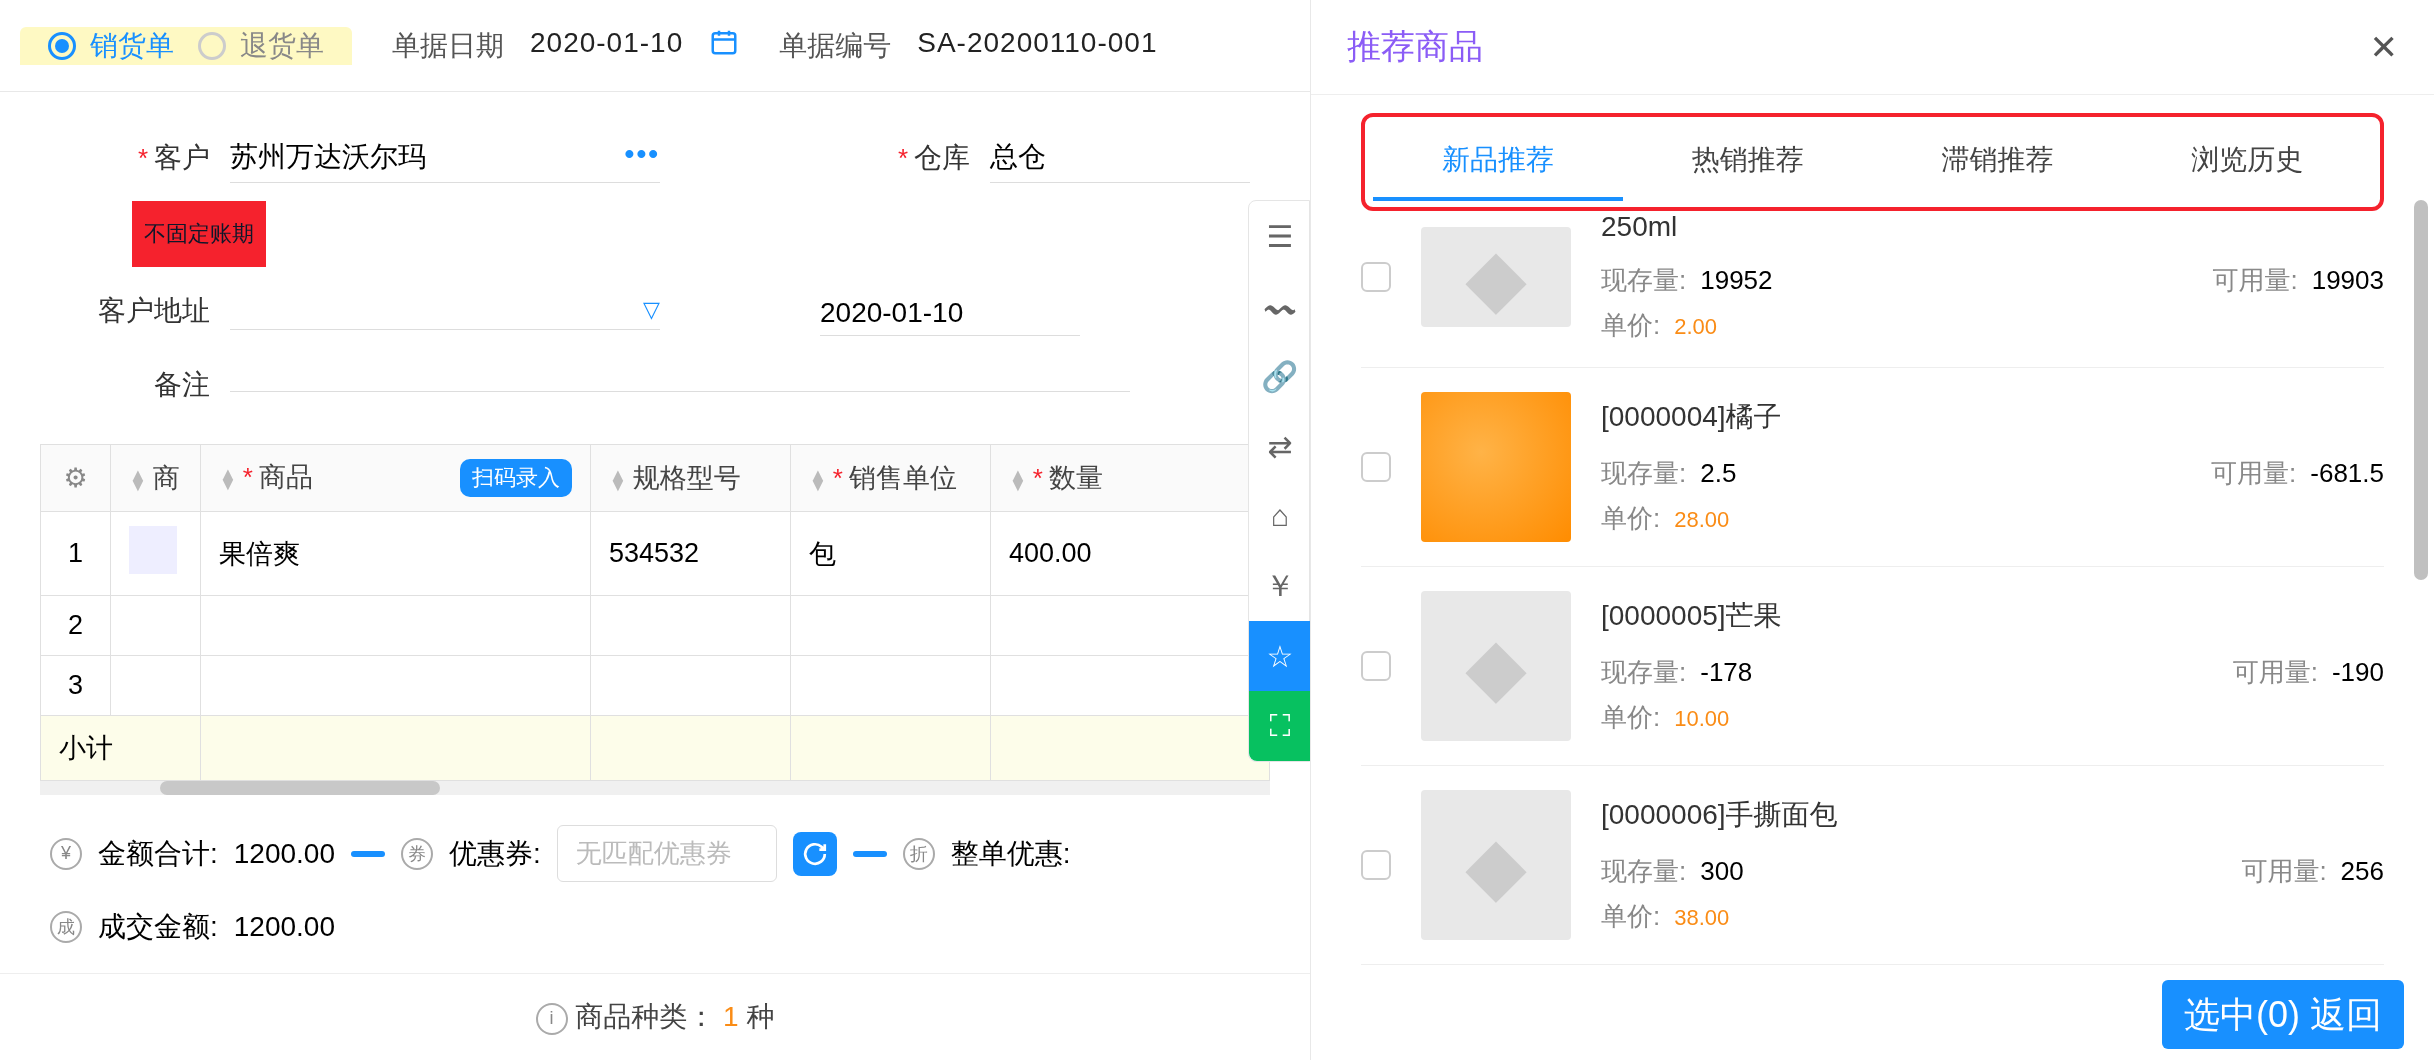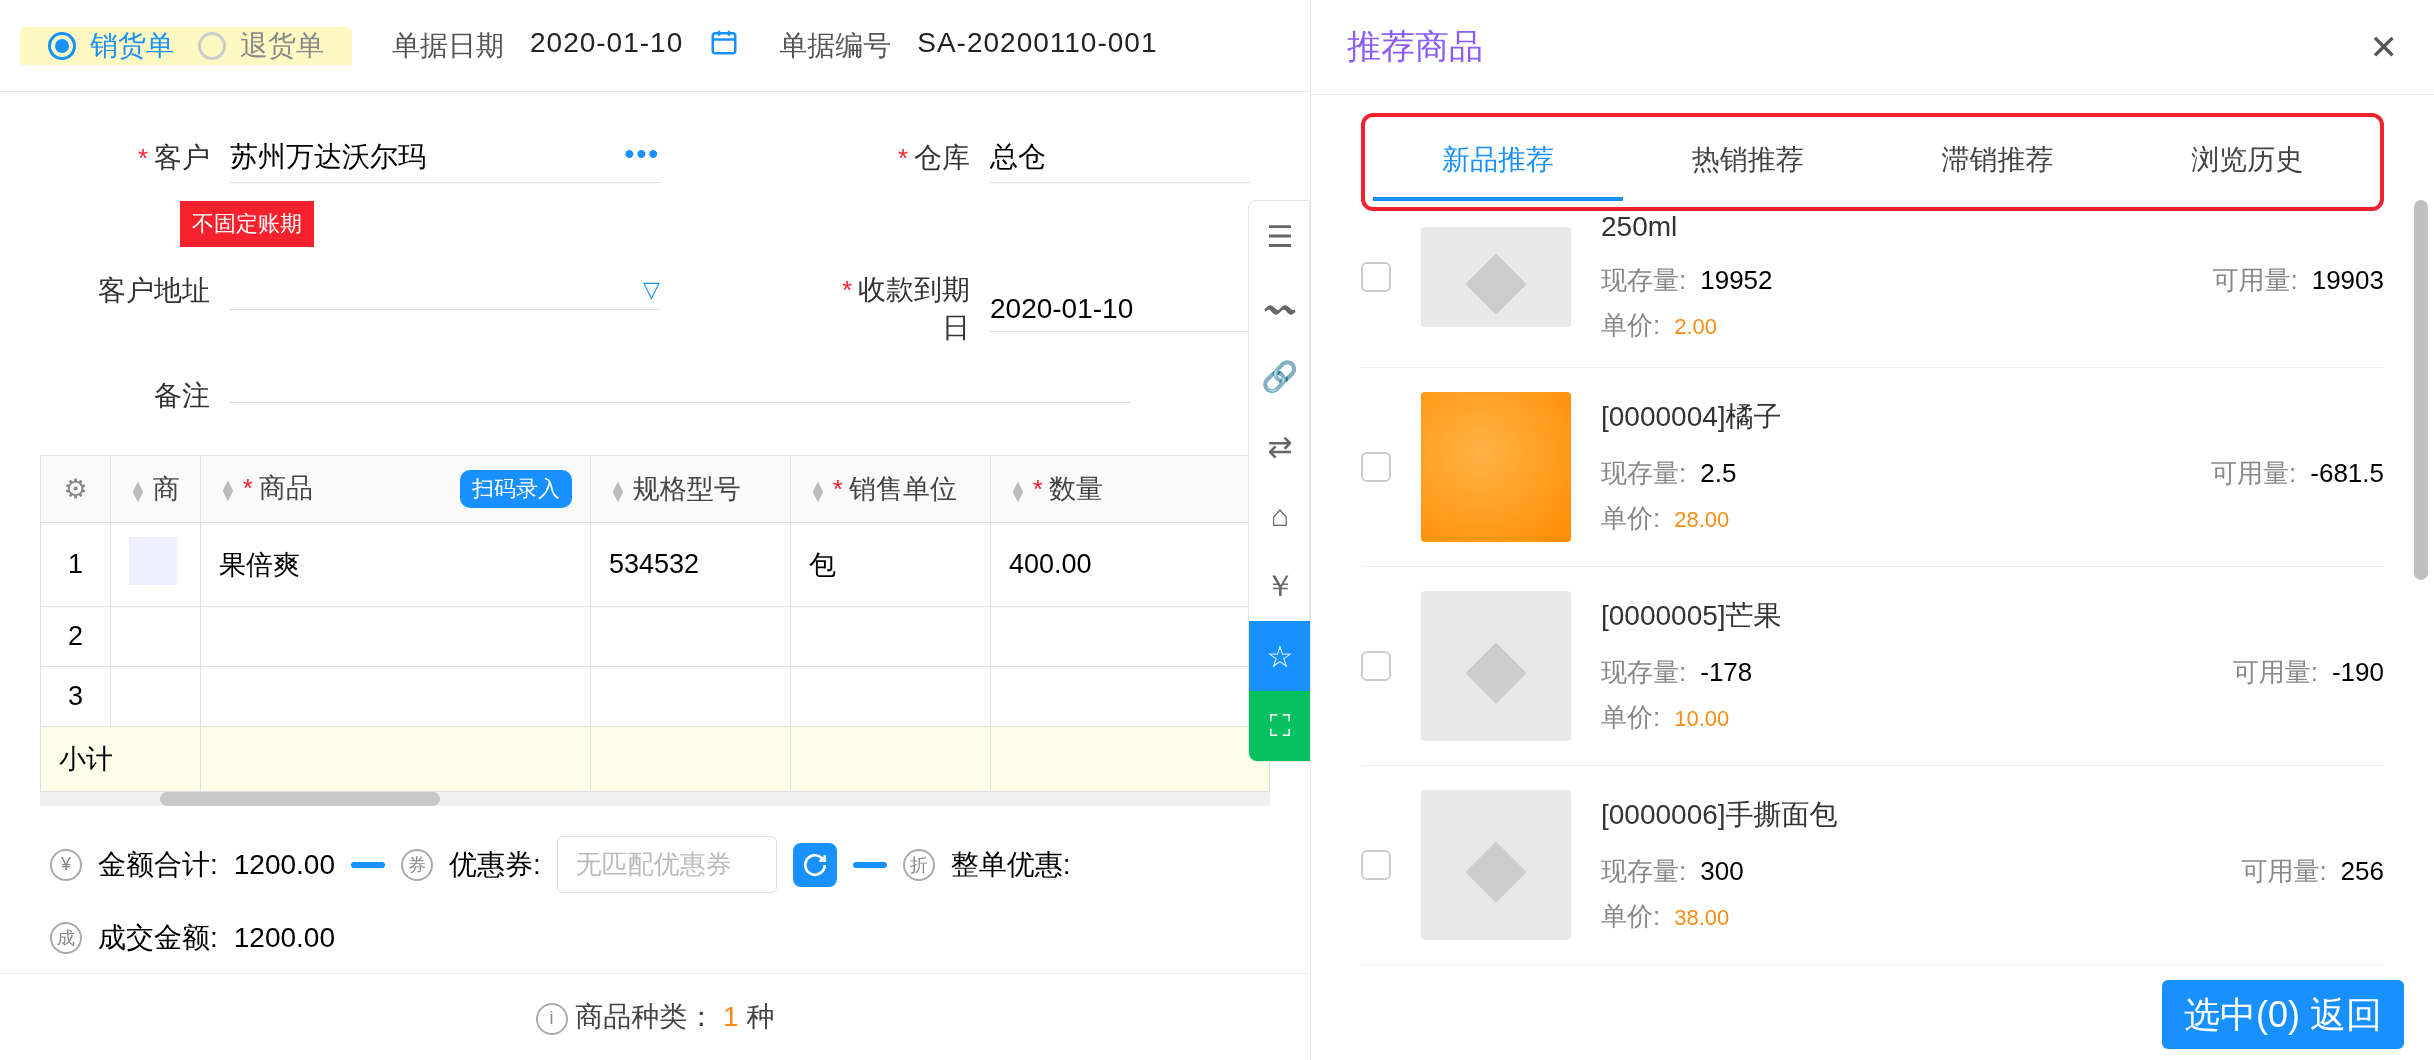--- a/index.html
+++ b/index.html
@@ -24,21 +24,21 @@
 
 
 .form { padding: 40px 60px 10px; }
 .frow { display: flex; align-items: flex-start; margin-bottom: 30px; }
 .fgroup { display: flex; align-items: center; }
 .req { color: #f5222d; margin-right: 6px; font-size:26px; }
 .flabel { width: 150px; text-align: right; font-size: 28px; color: #333; margin-right: 20px; }
 .finput { min-width: 430px; border-bottom: 1px solid #ddd; font-size: 28px; padding: 6px 0; display:flex; align-items:flex-start; justify-content:space-between; }
 .more-dots { color: #1890ff; letter-spacing:2px; cursor:pointer; font-weight:bold; }
 .chev-down { color:#1890ff; font-size:22px; }
-.tag-red { background: #f5222d; color:#ffffff; font-size:22px; padding:8px 12px; display:inline-block; margin-left:120px; margin-top:8px; }
+.tag-red { background: #f5222d; color:#0f172a; font-size:22px; padding:18px 12px; display:inline-block; margin-left:72px; margin-top:8px; }
 
 
 .tbl-wrap { padding: 0 40px; }
 table { border-collapse: collapse; width: 100%; }
 th, td { border: 1px solid #e0e0e0; padding: 14px 18px; font-size: 27px; text-align: left; white-space:nowrap; }
 th { background: #fafafa; color: #444; font-weight: normal; }
 th .sort { color:#bbb; font-size:18px; display:inline-block; line-height:10px; vertical-align:middle; margin-right:6px; }
 .scan-btn { background:#1890ff; color:#fff; font-size:22px; padding:4px 12px; border-radius:10px; float:right; }
 .gear-icon { color:#888; }
 .thumb { width:48px; height:48px; background:#eef; display:inline-block; }
@@ -140,21 +140,20 @@
       </div>
       <div class="frow">
         <div class="fgroup">
           <div class="flabel"><span>客户地址</span></div>
           <div class="finput">
             <span></span>
             <span class="chev-down">▽</span>
           </div>
         </div>
         <div class="fgroup" style="margin-left:160px">
-          <div class="flabel"><span class="req">*</span><span>收款到期日</span></div>
           <div class="finput" style="min-width:260px">
             <span>2020-01-10</span>
           </div>
         </div>
       </div>
       <div class="frow">
         <div class="fgroup">
           <div class="flabel"><span>备注</span></div>
           <div class="finput" style="min-width:900px"></div>
         </div>

